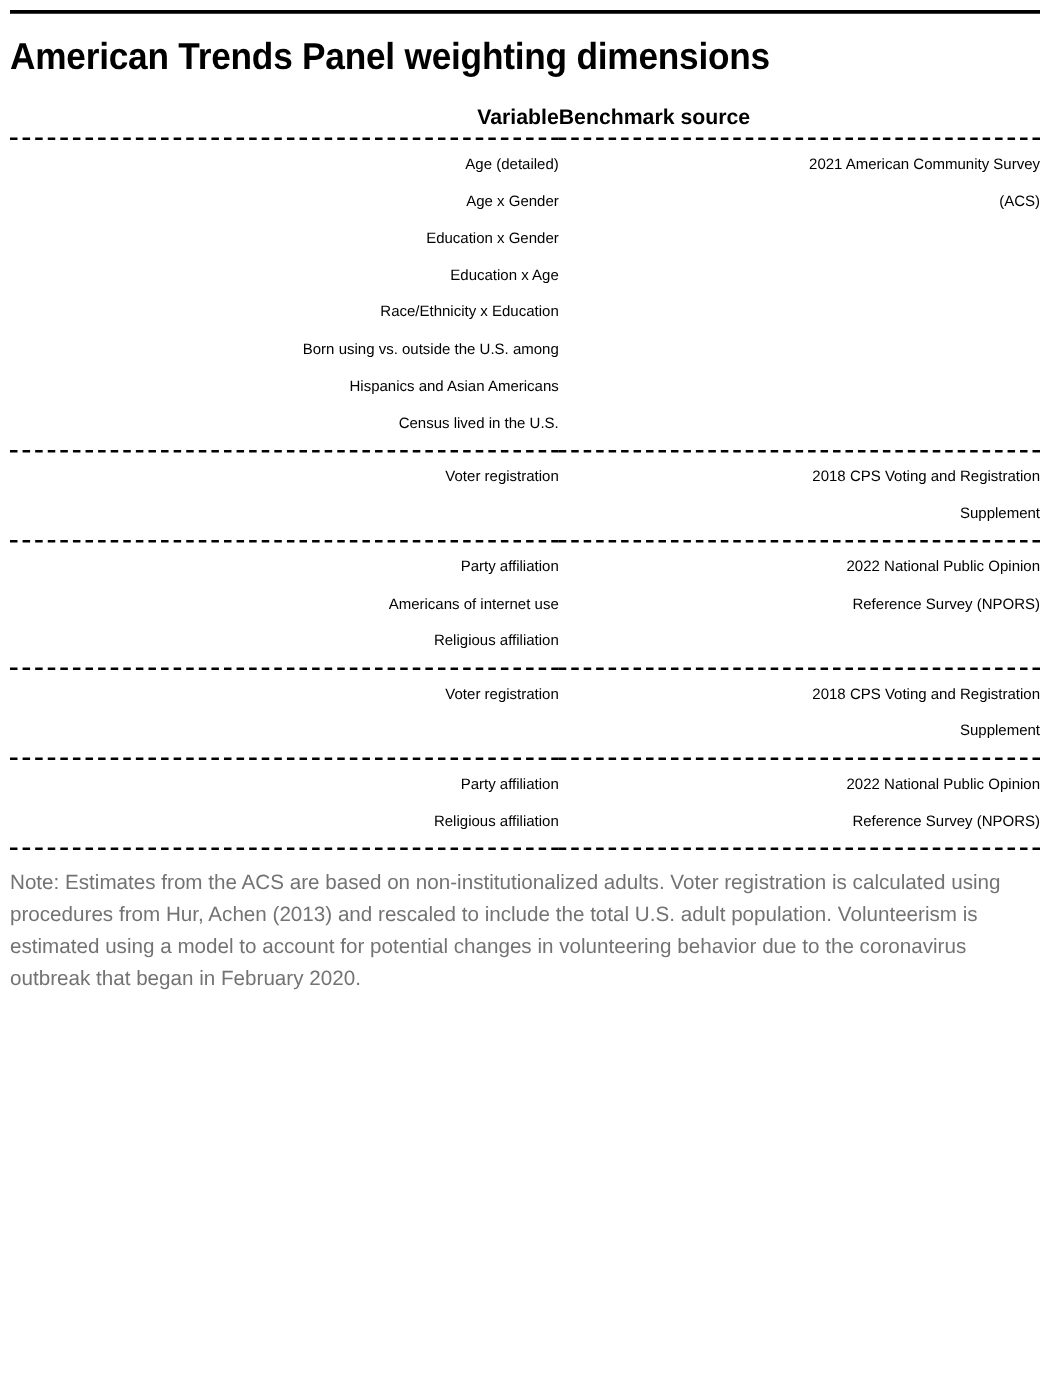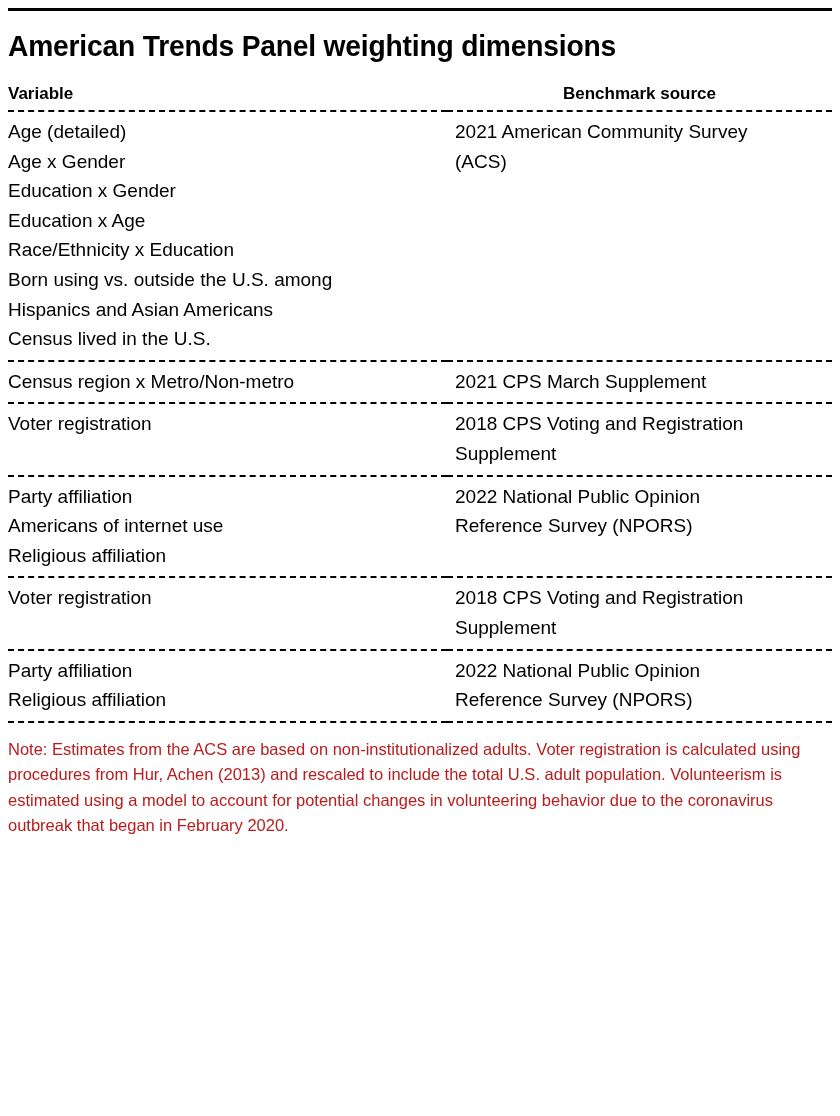--- a/index.html
+++ b/index.html
@@ -49,36 +49,36 @@
     border-collapse: collapse;
     table-layout: fixed;
   }
   .table col.c1 { width: 439px; }
   .table col.c2 { width: 385px; }
 
   .table th,
   .table td {
     padding: 0;
     vertical-align: top;
-    text-align: left;
+    text-align: right;
   }
 
   .hdr-row th {
     font-size: 17px;
     font-weight: bold;
     line-height: 22px;
     padding-bottom: 5px;
     border-bottom: 2px dashed #000000;
   }
   .hdr-row th.right {
-    text-align: center;
+    text-align: left;
   }
 
   .row td {
-    font-size: 19px;
+    font-size: 12px;
     line-height: 29.6px;
     padding-top: 5px;
     padding-bottom: 6px;
     border-bottom: 2px dashed #000000;
   }
   .row td.col2 {
     padding-left: 8px;
   }
 
   .row.last td {
@@ -96,21 +96,21 @@
 
   .cell-line {
     display: block;
     white-space: nowrap;
   }
 
   
   .note {
     font-size: 16.5px;
     line-height: 25.6px;
-    color: #b91c1c;
+    color: #737373;
     margin-top: 14px;
     width: 828px;
   }
 </style>
 </head>
 <body>
 
 <div class="page">
 
   <div class="top-rule"></div>
@@ -136,28 +136,20 @@
             <span class="cell-line">Education x Gender</span>
             <span class="cell-line">Education x Age</span>
             <span class="cell-line">Race/Ethnicity x Education</span>
             <span class="cell-line">Born using vs. outside the U.S. among</span>
             <span class="cell-line">Hispanics and Asian Americans</span>
             <span class="cell-line">Census lived in the U.S.</span>
           </td>
           <td class="col2">
             <span class="cell-line">2021 American Community Survey</span>
             <span class="cell-line">(ACS)</span>
-          </td>
-        </tr>
-        <tr class="row">
-          <td class="col1">
-            <span class="cell-line">Census region x Metro/Non-metro</span>
-          </td>
-          <td class="col2">
-            <span class="cell-line">2021 CPS March Supplement</span>
           </td>
         </tr>
         <tr class="row">
           <td class="col1">
             <span class="cell-line">Voter registration</span>
           </td>
           <td class="col2">
             <span class="cell-line">2018 CPS Voting and Registration</span>
             <span class="cell-line">Supplement</span>
           </td>

